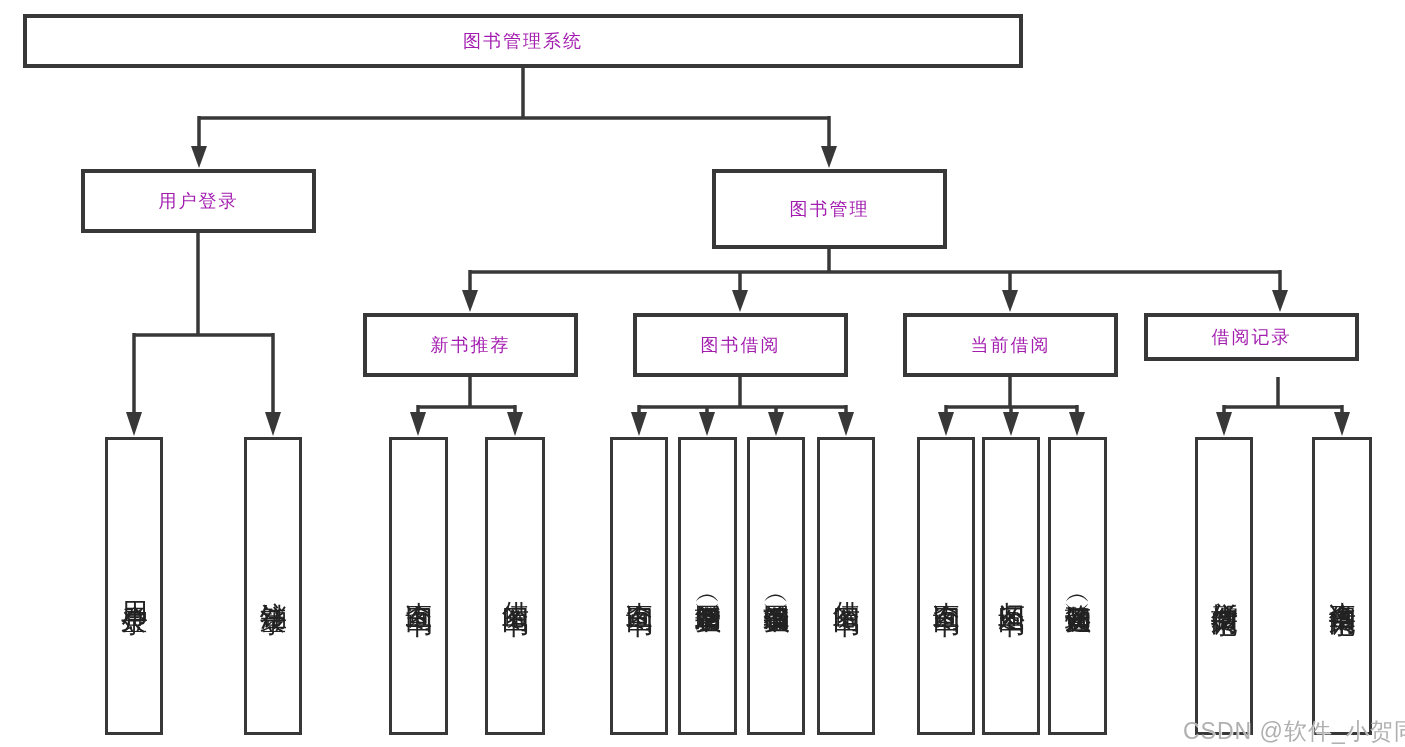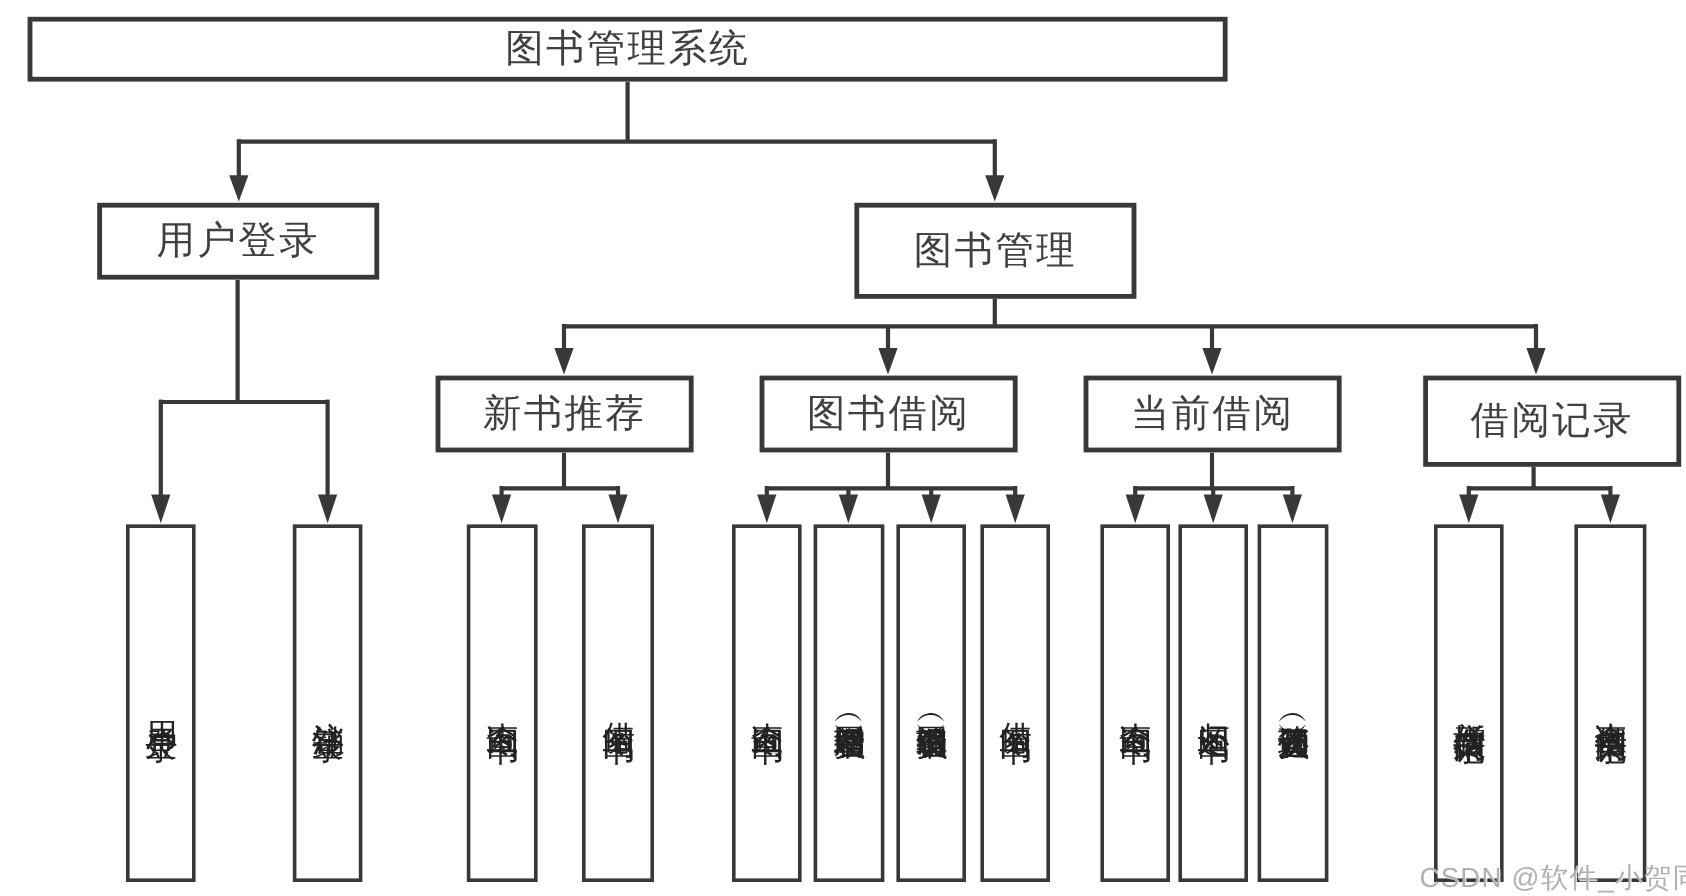--- a/index.html
+++ b/index.html
@@ -16,24 +16,24 @@
   .box {
     position: absolute;
     background: #ffffff;
     border: 4px solid #383838;
     box-sizing: border-box;
     display: flex;
     align-items: center;
     justify-content: center;
   }
   .hlabel {
-    font-size: 32px;
+    font-size: 18px;
     letter-spacing: 2px;
     white-space: nowrap;
-    color: #404040;
+    color: #a21caf;
   }
   .leaf { border-width: 3px; }
   .vlabel {
     writing-mode: vertical-rl;
     text-orientation: mixed;
     font-size: 27px;
     line-height: 1.15;
     letter-spacing: 3px;
     color: #222222;
   }
@@ -135,21 +135,21 @@
 
   <div class="box" style="left:363px; top:313px; width:215px; height:64px;">
     <span class="hlabel">新书推荐</span>
   </div>
   <div class="box" style="left:633px; top:313px; width:215px; height:64px;">
     <span class="hlabel">图书借阅</span>
   </div>
   <div class="box" style="left:903px; top:313px; width:215px; height:64px;">
     <span class="hlabel">当前借阅</span>
   </div>
-  <div class="box" style="left:1186px; top:313px; width:215px; height:76px;">
+  <div class="box" style="left:1144px; top:313px; width:215px; height:48px;">
     <span class="hlabel">借阅记录</span>
   </div>
 
   <div class="box leaf" style="left:105px; top:437px; width:58px; height:298px;">
     <span class="vlabel">用户登录</span>
   </div>
   <div class="box leaf" style="left:244px; top:437px; width:58px; height:298px;">
     <span class="vlabel">注销登录</span>
   </div>
 

